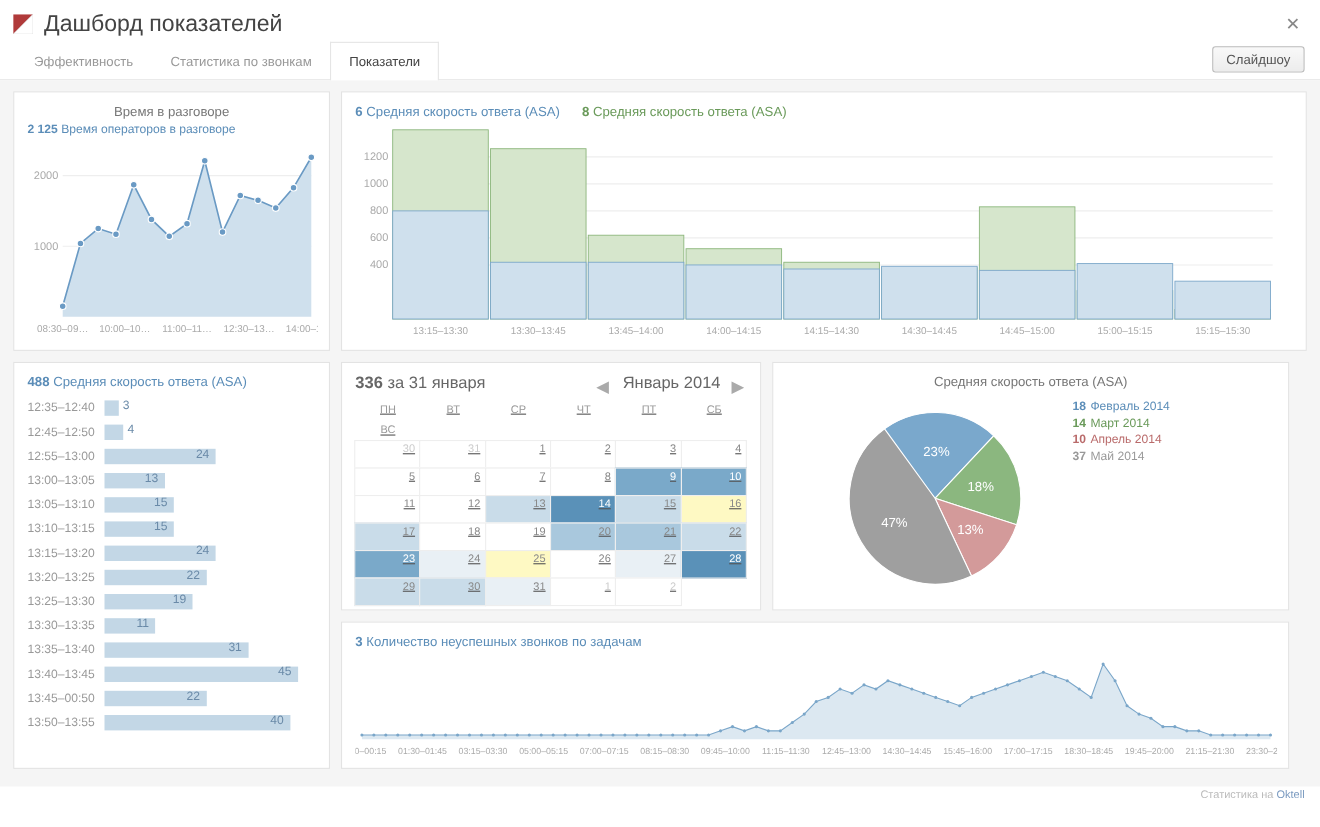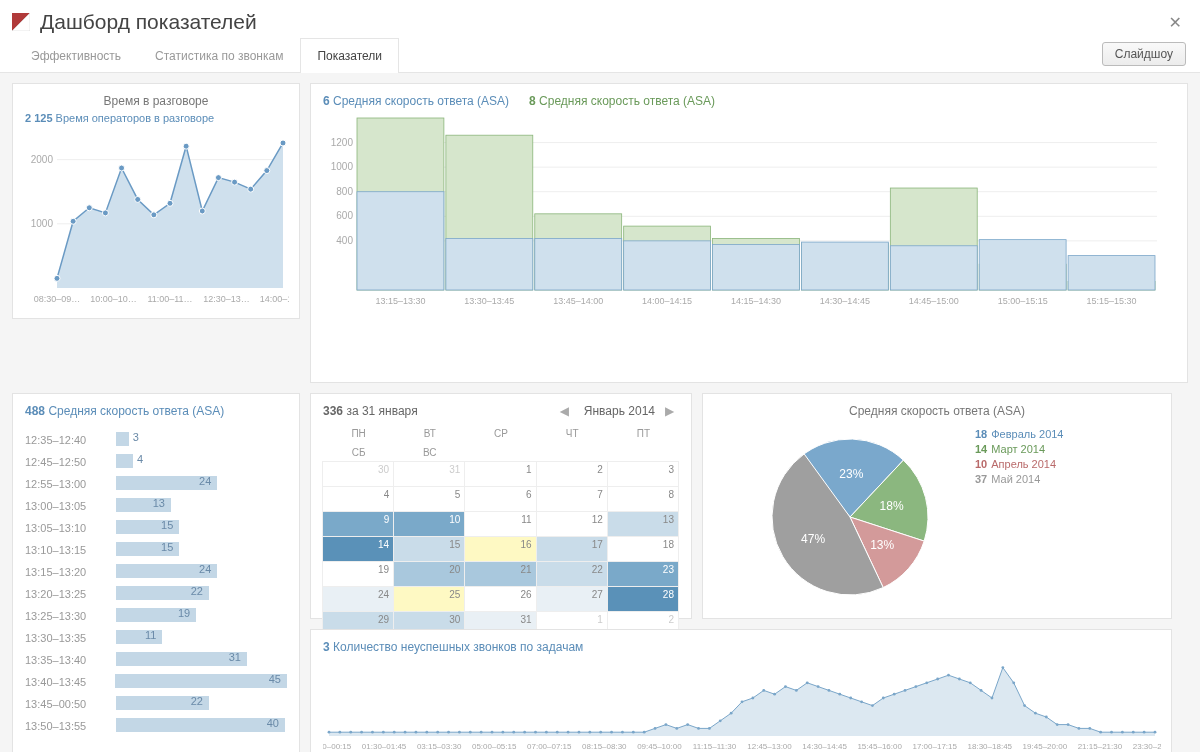--- a/index.html
+++ b/index.html
@@ -9,43 +9,43 @@
 .title{font-size:21px;color:#444;font-weight:normal;}
 .close{margin-left:auto;color:#888;font-size:16px;cursor:pointer;}
 .tabs{display:flex;border-bottom:1px solid #e5e5e5;padding:0 14px;margin-top:4px;align-items:flex-end;}
 .tab{padding:10px 16px;color:#999;cursor:pointer;border:1px solid transparent;border-bottom:none;margin-bottom:-1px;}
 .tab.active{color:#444;border-color:#e5e5e5;background:#fff;}
 .slideshow{margin-left:auto;margin-bottom:6px;padding:4px 12px;border:1px solid #bbb;border-radius:3px;background:linear-gradient(#f9f9f9,#ececec);cursor:pointer;color:#555;font-size:12px;}
 .content{padding:10px 12px 6px 12px;background:#f5f5f5;}
 .row{display:flex;gap:10px;margin-bottom:10px;}
 .panel{background:#fff;border:1px solid #e3e3e3;padding:10px 12px 8px 12px;position:relative;}
 .p-a{width:288px;height:236px;}
-.p-b{flex:1;height:300px;}
+.p-b{flex:1;height:236px;}
 .p-c{width:288px;height:370px;}
 .p-d{width:382px;height:226px;}
 .p-e{width:470px;height:226px;}
 .p-f{width:862px;height:134px;align-self:flex-start;}
 .col{display:flex;flex-direction:column;gap:10px;}
 .ctitle{text-align:center;color:#777;font-size:12px;margin-bottom:4px;}
 .stxt{font-size:11px;color:#888;}
 .b{font-weight:bold;}
 .c-blue{color:#5b8db8;}
 .c-green{color:#6a9a5a;}
 .c-red{color:#b96a6a;}
 .c-grey{color:#999;}
 svg{display:block;}
-.barrow{display:flex;align-items:flex-end;height:22px;gap:21px;}
+.barrow{display:flex;align-items:center;height:22px;}
 .bar-lbl{width:70px;font-size:11px;color:#999;}
 .hbar{height:14px;background:#c3d7e6;position:relative;}
 .hbar span{position:absolute;top:-1px;font-size:11px;color:#6a8aa8;}
 .hbar .in{right:6px;}
 .hbar .out{left:100%;margin-left:4px;}
-.calh{display:flex;align-items:center;justify-content:space-between;font-size:12px;color:#666;margin-bottom:6px;}
+.calh{display:flex;align-items:center;justify-content:space-between;font-size:15px;color:#666;margin-bottom:6px;}
 .navb{width:14px;height:14px;cursor:pointer;color:#aaa;}
-.calgrid{display:grid;grid-template-columns:repeat(5,1fr);}
+.calgrid{display:grid;grid-template-columns:repeat(6,1fr);text-decoration:underline;}
 .calhd{text-align:center;font-size:10px;color:#999;padding:4px 0;}
 .calc{height:26px;border:1px solid #eee;margin:-1px 0 0 -1px;font-size:10px;color:#888;text-align:right;padding:2px 4px;position:relative;}
 .calc.out{color:#ccc;}
 .pie-leg{display:flex;flex-direction:column;gap:3px;margin-top:6px;font-size:11px;}
 .pie-leg span.v{font-weight:bold;margin-right:4px;}
 .footer{font-size:10px;color:#bbb;text-align:right;padding:2px 14px 6px 0;}
 .footer a{color:#7a9ac0;text-decoration:none;cursor:pointer;}
 </style>
 </head>
 <body>

